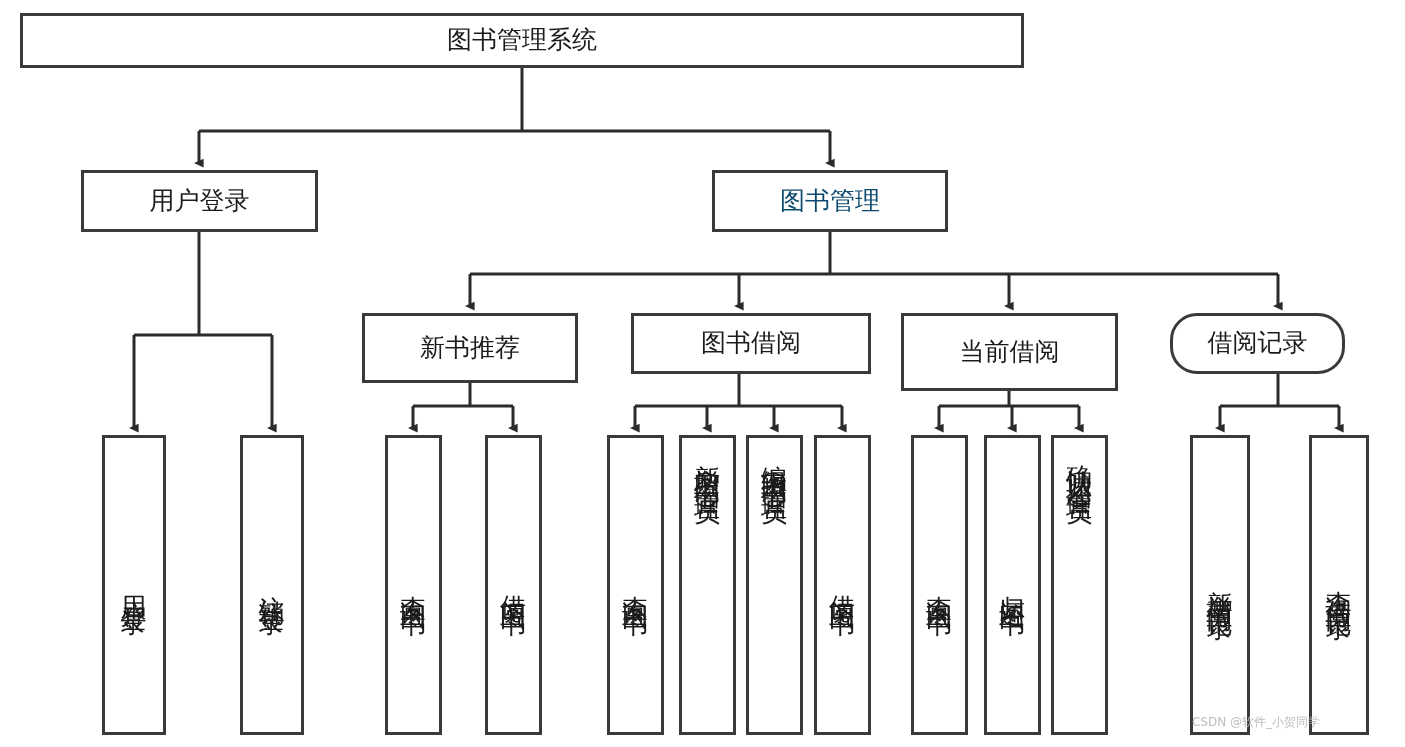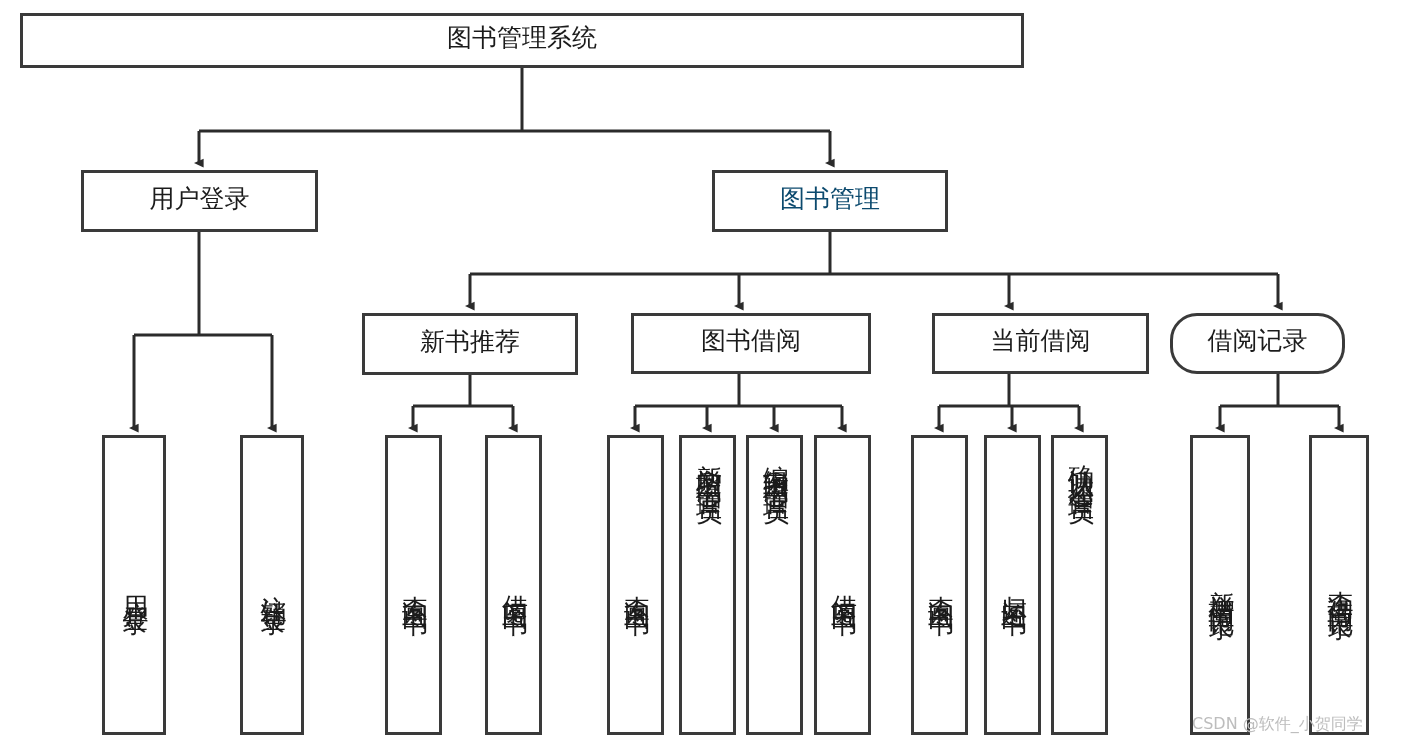--- a/index.html
+++ b/index.html
@@ -34,21 +34,20 @@
     display: flex;
     align-items: center;
     justify-content: center;
     color: #1b1b1b;
     z-index: 3;
   }
   .node .label {
     text-align: right;
     line-height: 1.15;
     white-space: nowrap;
-    font-family: Liberation Mono, monospace;
   }
   .node-root .label   { font-size: 25px; }
   .node-l2 .label     { font-size: 25px; }
   .node-l3 .label     { font-size: 25px; }
 
   
   .node-leaf {
     border-width: 3px;
     align-items: flex-start;
     padding-top: 6px;
@@ -62,21 +61,21 @@
     white-space: nowrap;
     transform: translateX(0);
   }
   .node-leaf.center-text {
     align-items: center;
     padding-top: 0;
   }
   .watermark {
     position: absolute;
     color: #bdbdbd;
-    font-size: 16px;
+    font-size: 12px;
     white-space: nowrap;
     z-index: 5;
     font-family: "DejaVu Sans", "Liberation Sans", sans-serif;
   }
 </style>
 </head>
 <body>
 
 <div id="canvas">
 
@@ -135,27 +134,27 @@
     <span class="label">图书管理系统</span>
   </div>
 
   <div class="node node-l2" style="left: 81px; top: 170px; width: 237px; height: 62px; border-color: rgb(58, 58, 58); background: rgb(255, 255, 255); color: rgb(27, 27, 27);">
     <span class="label">用户登录</span>
   </div>
   <div class="node node-l2" style="left: 712px; top: 170px; width: 236px; height: 62px; border-color: rgb(58, 58, 58); background: rgb(255, 255, 255); color: #0c4a6e;">
     <span class="label">图书管理</span>
   </div>
 
-  <div class="node node-l3" style="left: 362px; top: 313px; width: 216px; height: 62px; border-color: rgb(58, 58, 58); background: rgb(255, 255, 255); color: rgb(27, 27, 27);">
+  <div class="node node-l3" style="left: 362px; top: 313px; width: 216px; height: 70px; border-color: rgb(58, 58, 58); background: rgb(255, 255, 255); color: rgb(27, 27, 27);">
     <span class="label">新书推荐</span>
   </div>
   <div class="node node-l3" style="left: 631px; top: 313px; width: 240px; height: 61px; border-color: rgb(58, 58, 58); background: rgb(255, 255, 255); color: rgb(27, 27, 27);">
     <span class="label">图书借阅</span>
   </div>
-  <div class="node node-l3" style="left: 932px; top: 313px; width: 217px; height: 61px; border-color: rgb(58, 58, 58); background: rgb(255, 255, 255); color: rgb(27, 27, 27);">
+  <div class="node node-l3" style="left: 901px; top: 313px; width: 217px; height: 78px; border-color: rgb(58, 58, 58); background: rgb(255, 255, 255); color: rgb(27, 27, 27);">
     <span class="label">当前借阅</span>
   </div>
   <div class="node node-l3" style="left: 1170px; top: 313px; width: 175px; height: 61px; border-color: rgb(58, 58, 58); background: rgb(255, 255, 255); color: rgb(27, 27, 27); border-radius: 27px;">
     <span class="label">借阅记录</span>
   </div>
 
   <div class="node node-leaf center-text" style="left: 102px; top: 435px; width: 64px; height: 300px; border-color: rgb(58, 58, 58); background: rgb(255, 255, 255); color: rgb(27, 27, 27);">
     <span class="label">用户登录</span>
   </div>
   <div class="node node-leaf center-text" style="left: 240px; top: 435px; width: 64px; height: 300px; border-color: rgb(58, 58, 58); background: rgb(255, 255, 255); color: rgb(27, 27, 27);">

